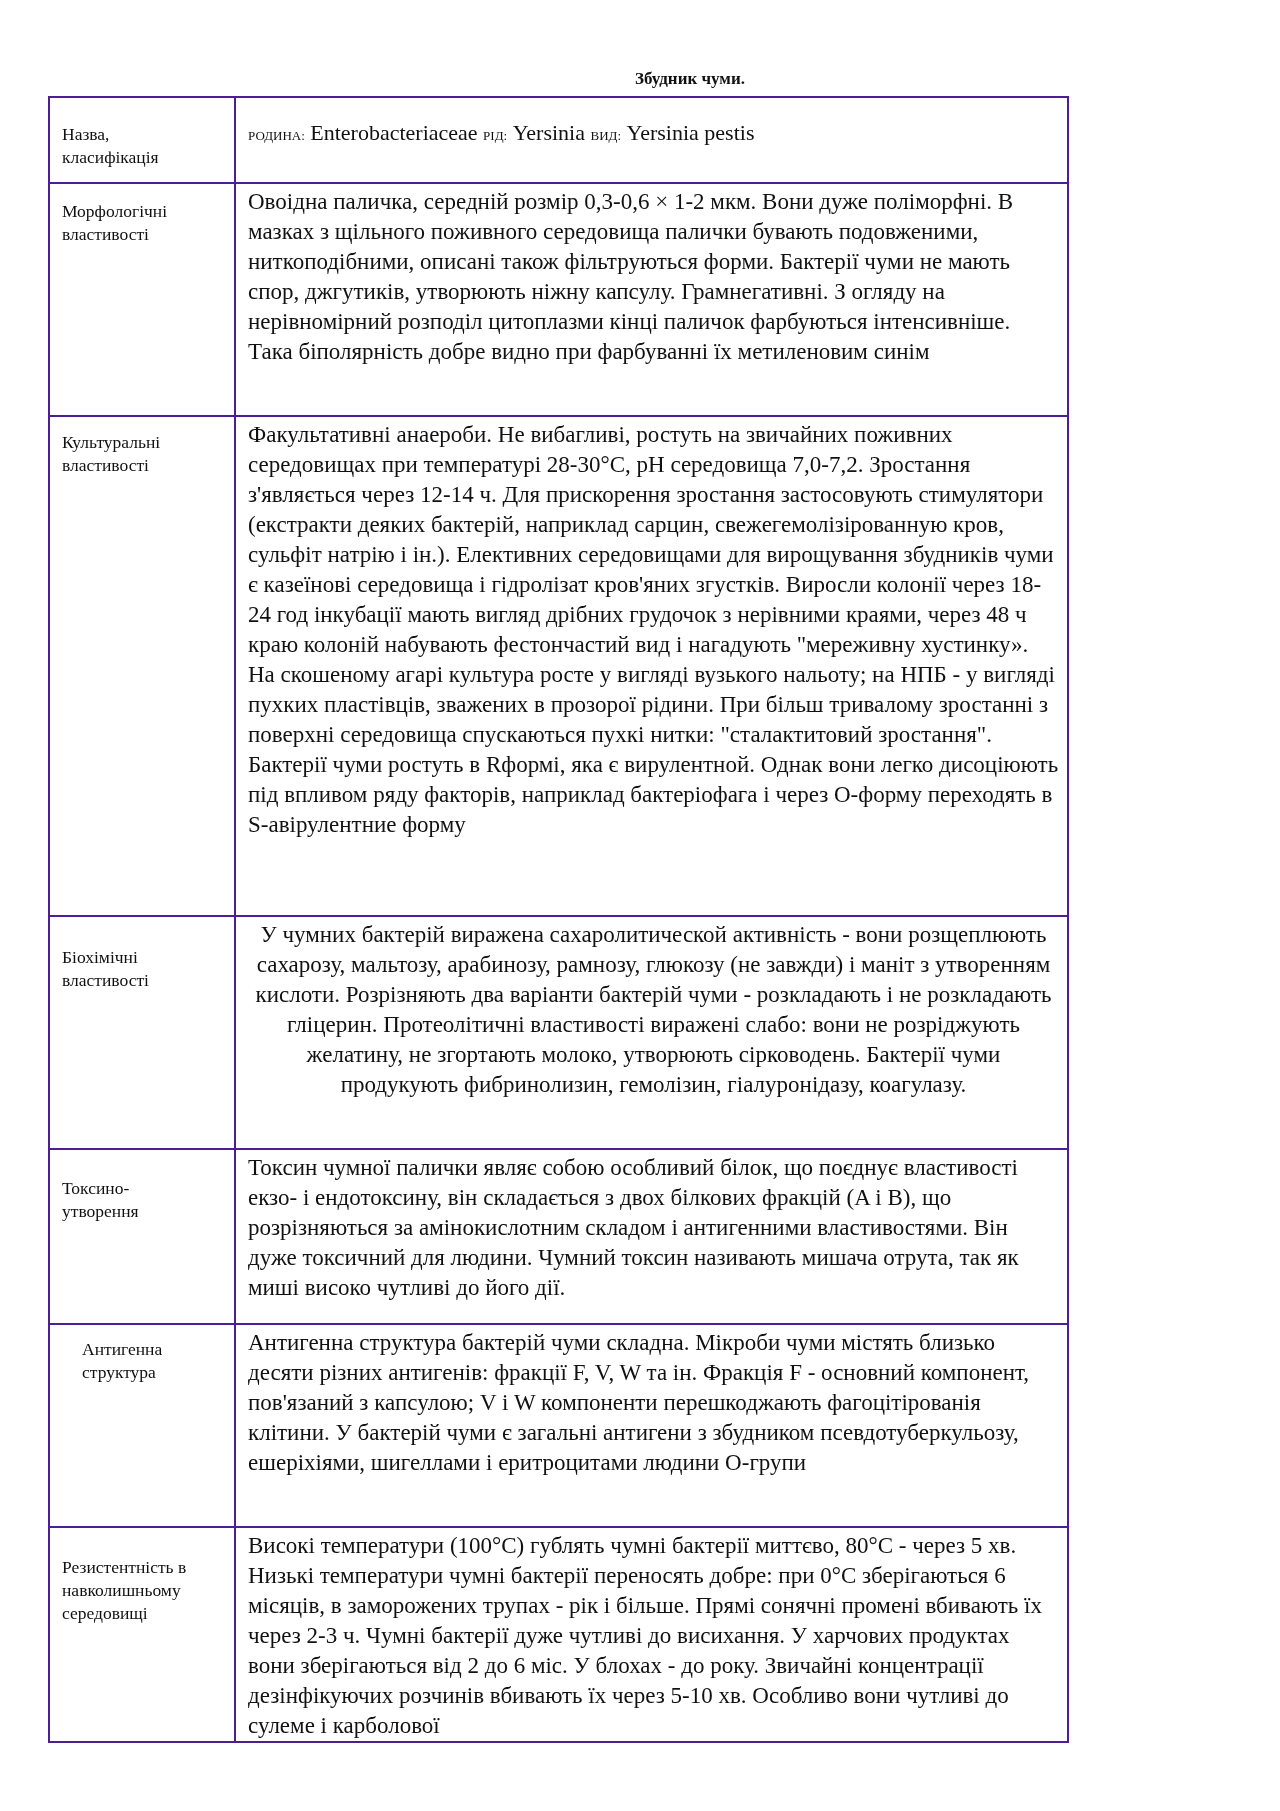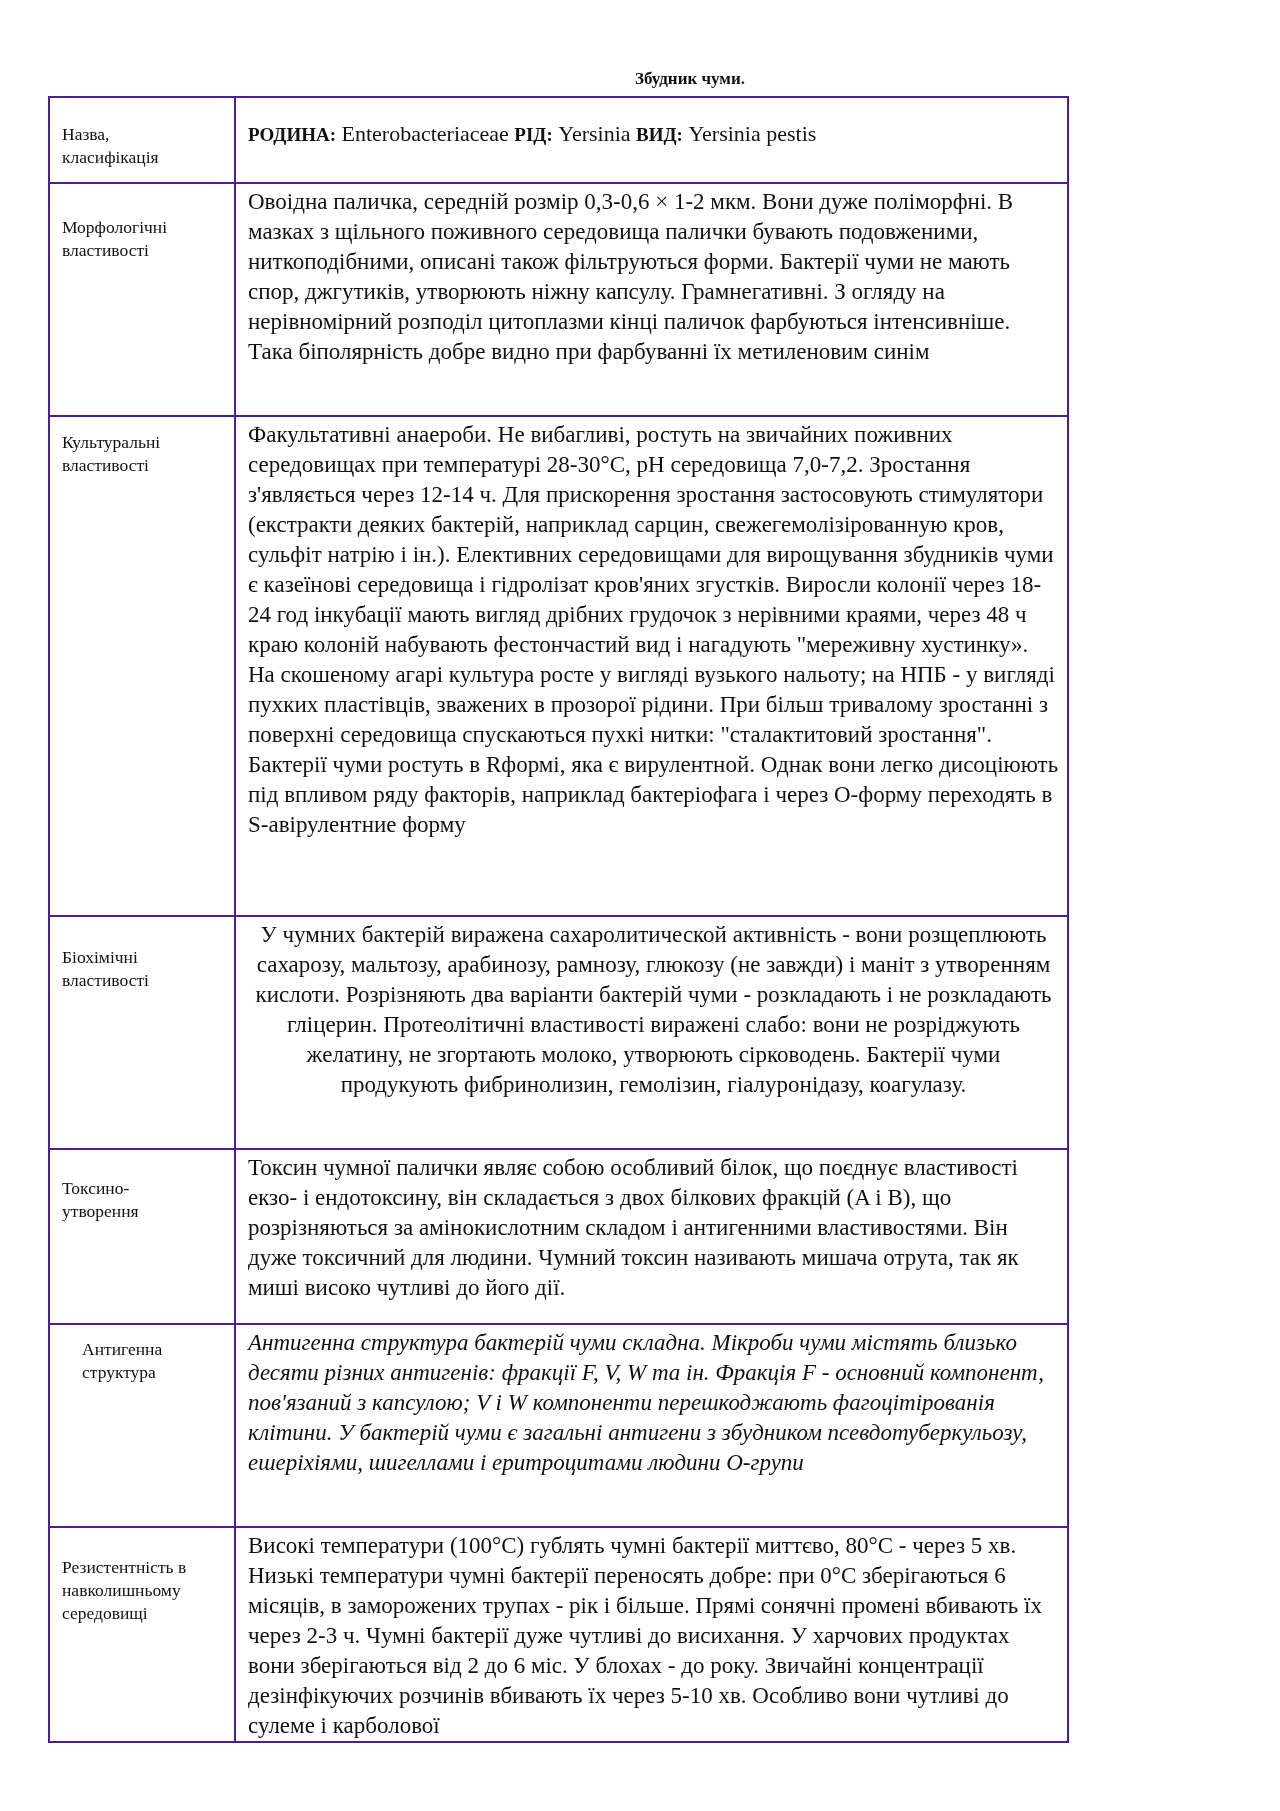--- a/index.html
+++ b/index.html
@@ -55,36 +55,36 @@
     td.content-cell {
       font-size: 23px;
       line-height: 30px;
       padding: 0 8px 0 12px !important;
       box-sizing: border-box;
     }
     .row-class td { height: 86px; }
     .row-class td.label-cell .label-text { padding-top: 25px; }
     .row-class td.content-cell { vertical-align: middle; }
     .classif { font-size: 22px; line-height: 28px; position: relative; top: -6px; }
-    .classif b { font-weight: bold; font-size: 19px; }
+    .classif b { font-weight: normal; font-size: 13px; }
     .row-morph td { height: 233px; }
-    .row-morph td.label-cell .label-text { padding-top: 32px; }
+    .row-morph td.label-cell .label-text { padding-top: 16px; }
     .row-morph td.content-cell { padding-top: 3px !important; }
     .row-cult td { height: 500px; }
     .row-cult td.label-cell .label-text { padding-top: 14px; }
     .row-cult td.content-cell { padding-top: 3px !important; }
     .row-bio td { height: 233px; }
     .row-bio td.label-cell .label-text { padding-top: 29px; }
     .row-bio td.content-cell { padding-top: 3px !important; text-align: center; }
     .row-tox td { height: 175px; }
     .row-tox td.label-cell .label-text { padding-top: 27px; }
     .row-tox td.content-cell { padding-top: 3px !important; border-radius: 13px; }
     .row-anti td { height: 203px; }
     .row-anti td.label-cell .label-text { padding-top: 13px; margin-left: 20px; }
-    .row-anti td.content-cell { padding-top: 3px !important; font-style: italic; }
+    .row-anti td.content-cell { padding-top: 3px !important; }
     .row-res td { height: 207px; }
     .row-res td.label-cell .label-text { padding-top: 28px; }
     .row-res td.content-cell { padding-top: 3px !important; }
     .content-text { display: block; }
   </style>
 </head>
 <body>
 
 <div class="page-title"><span>Збудник чуми.</span></div>
 

